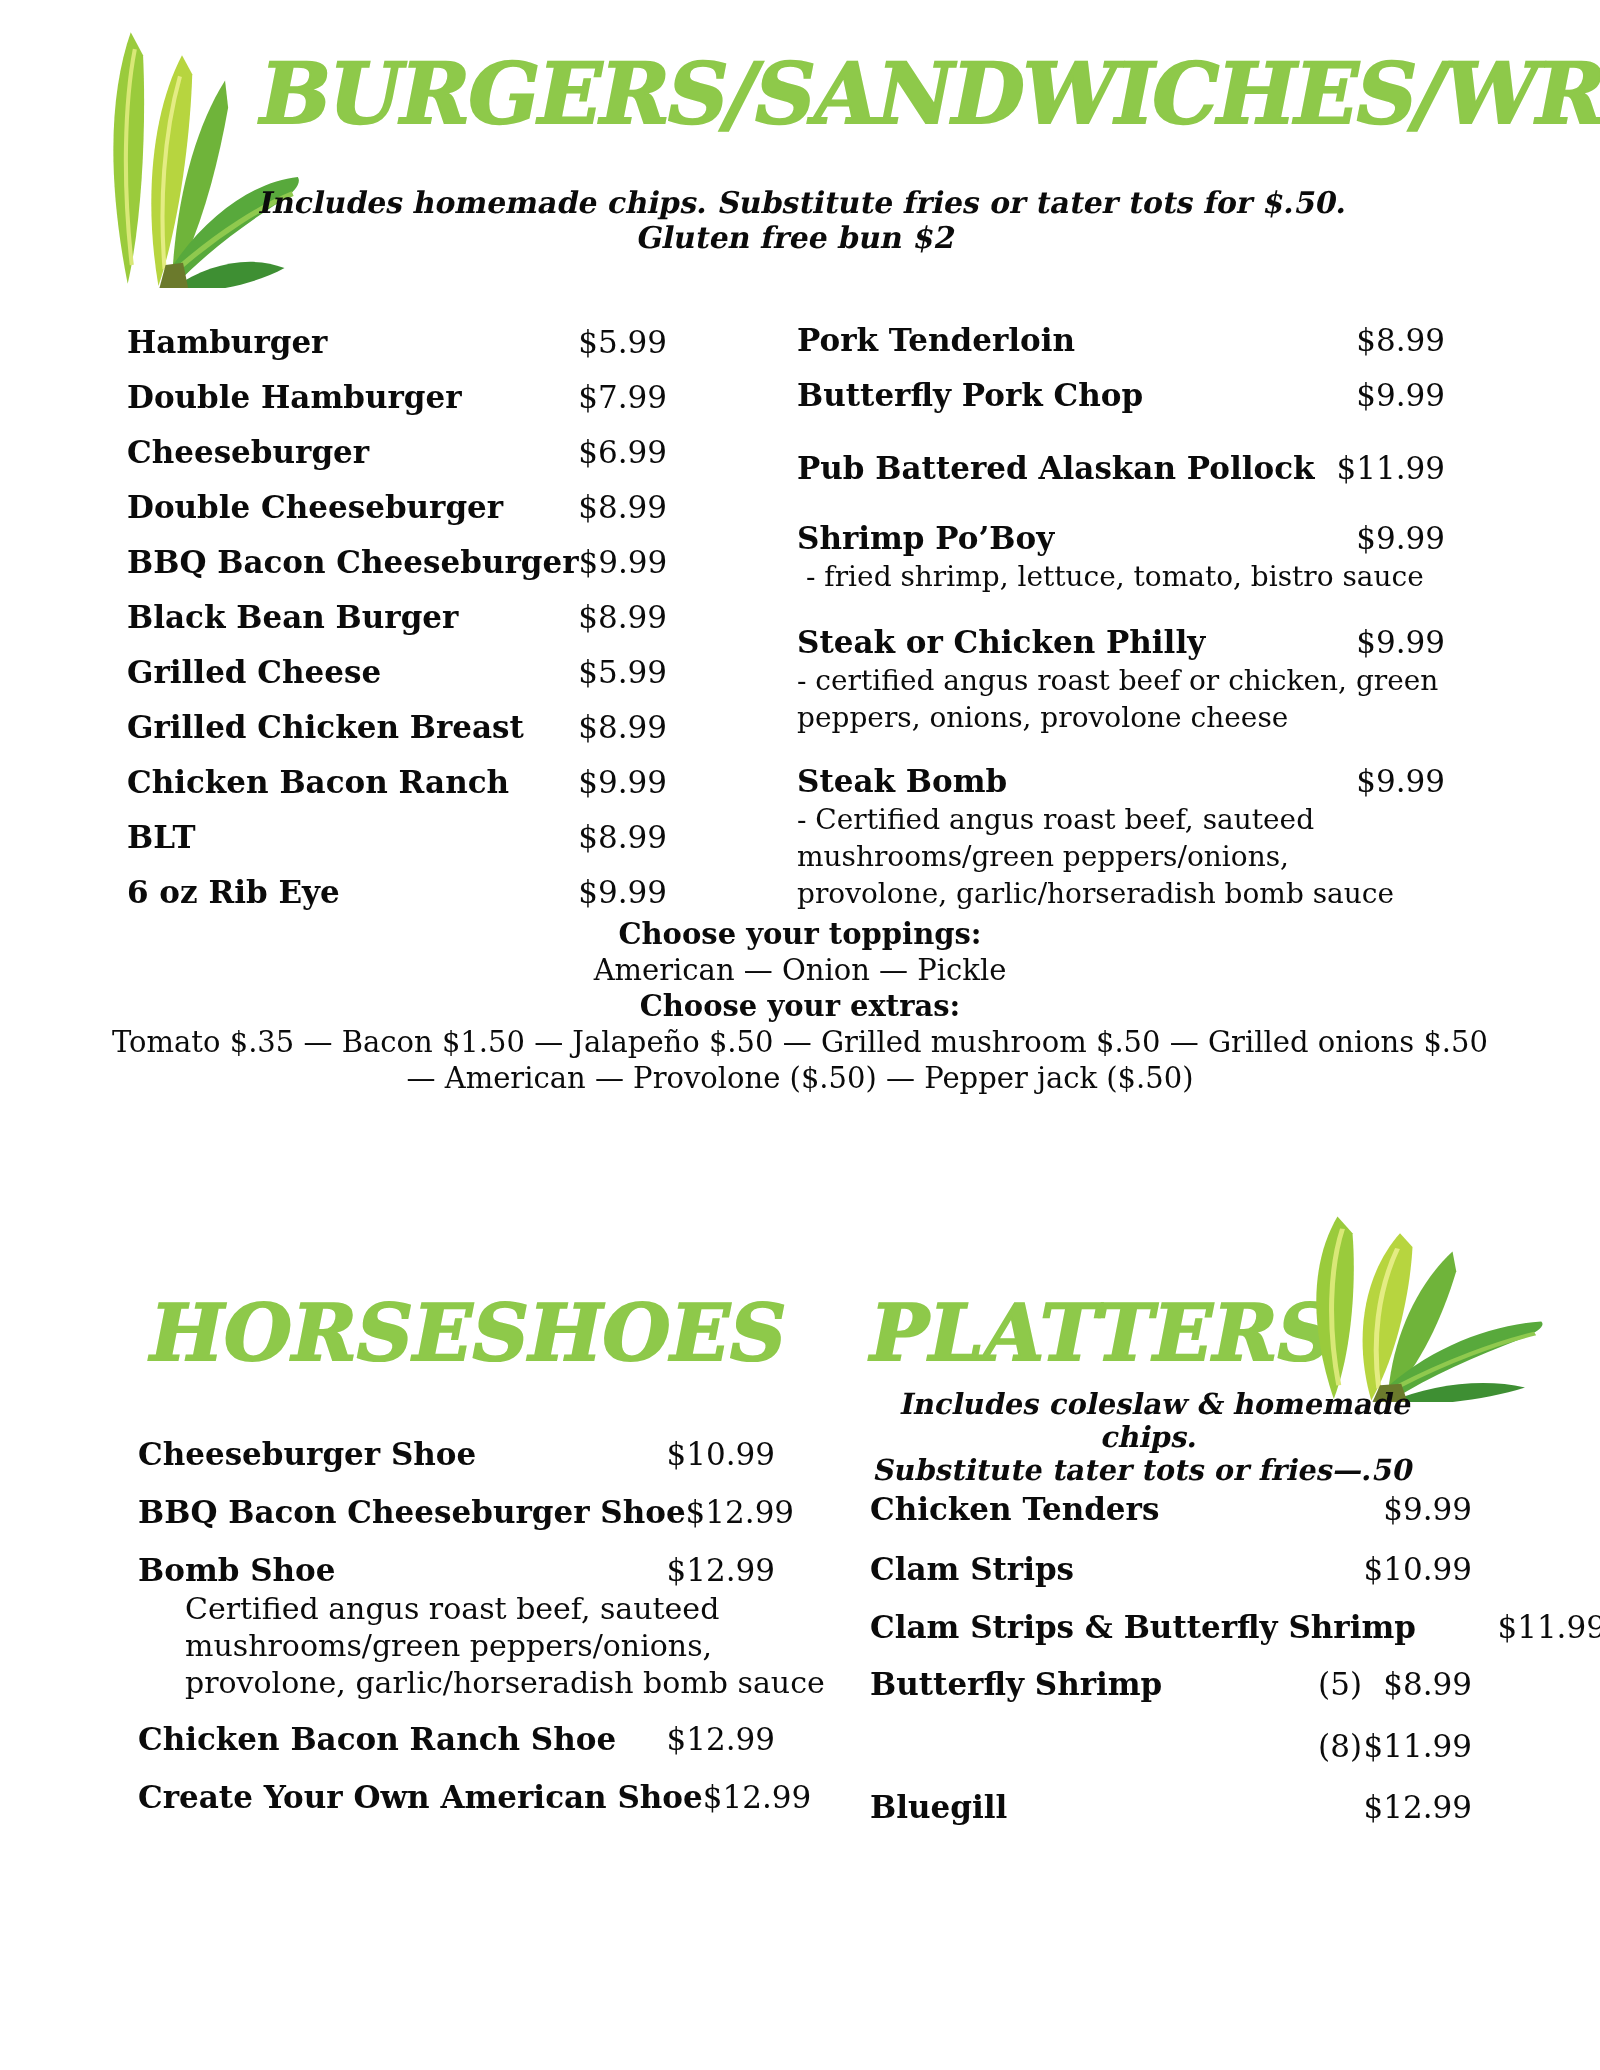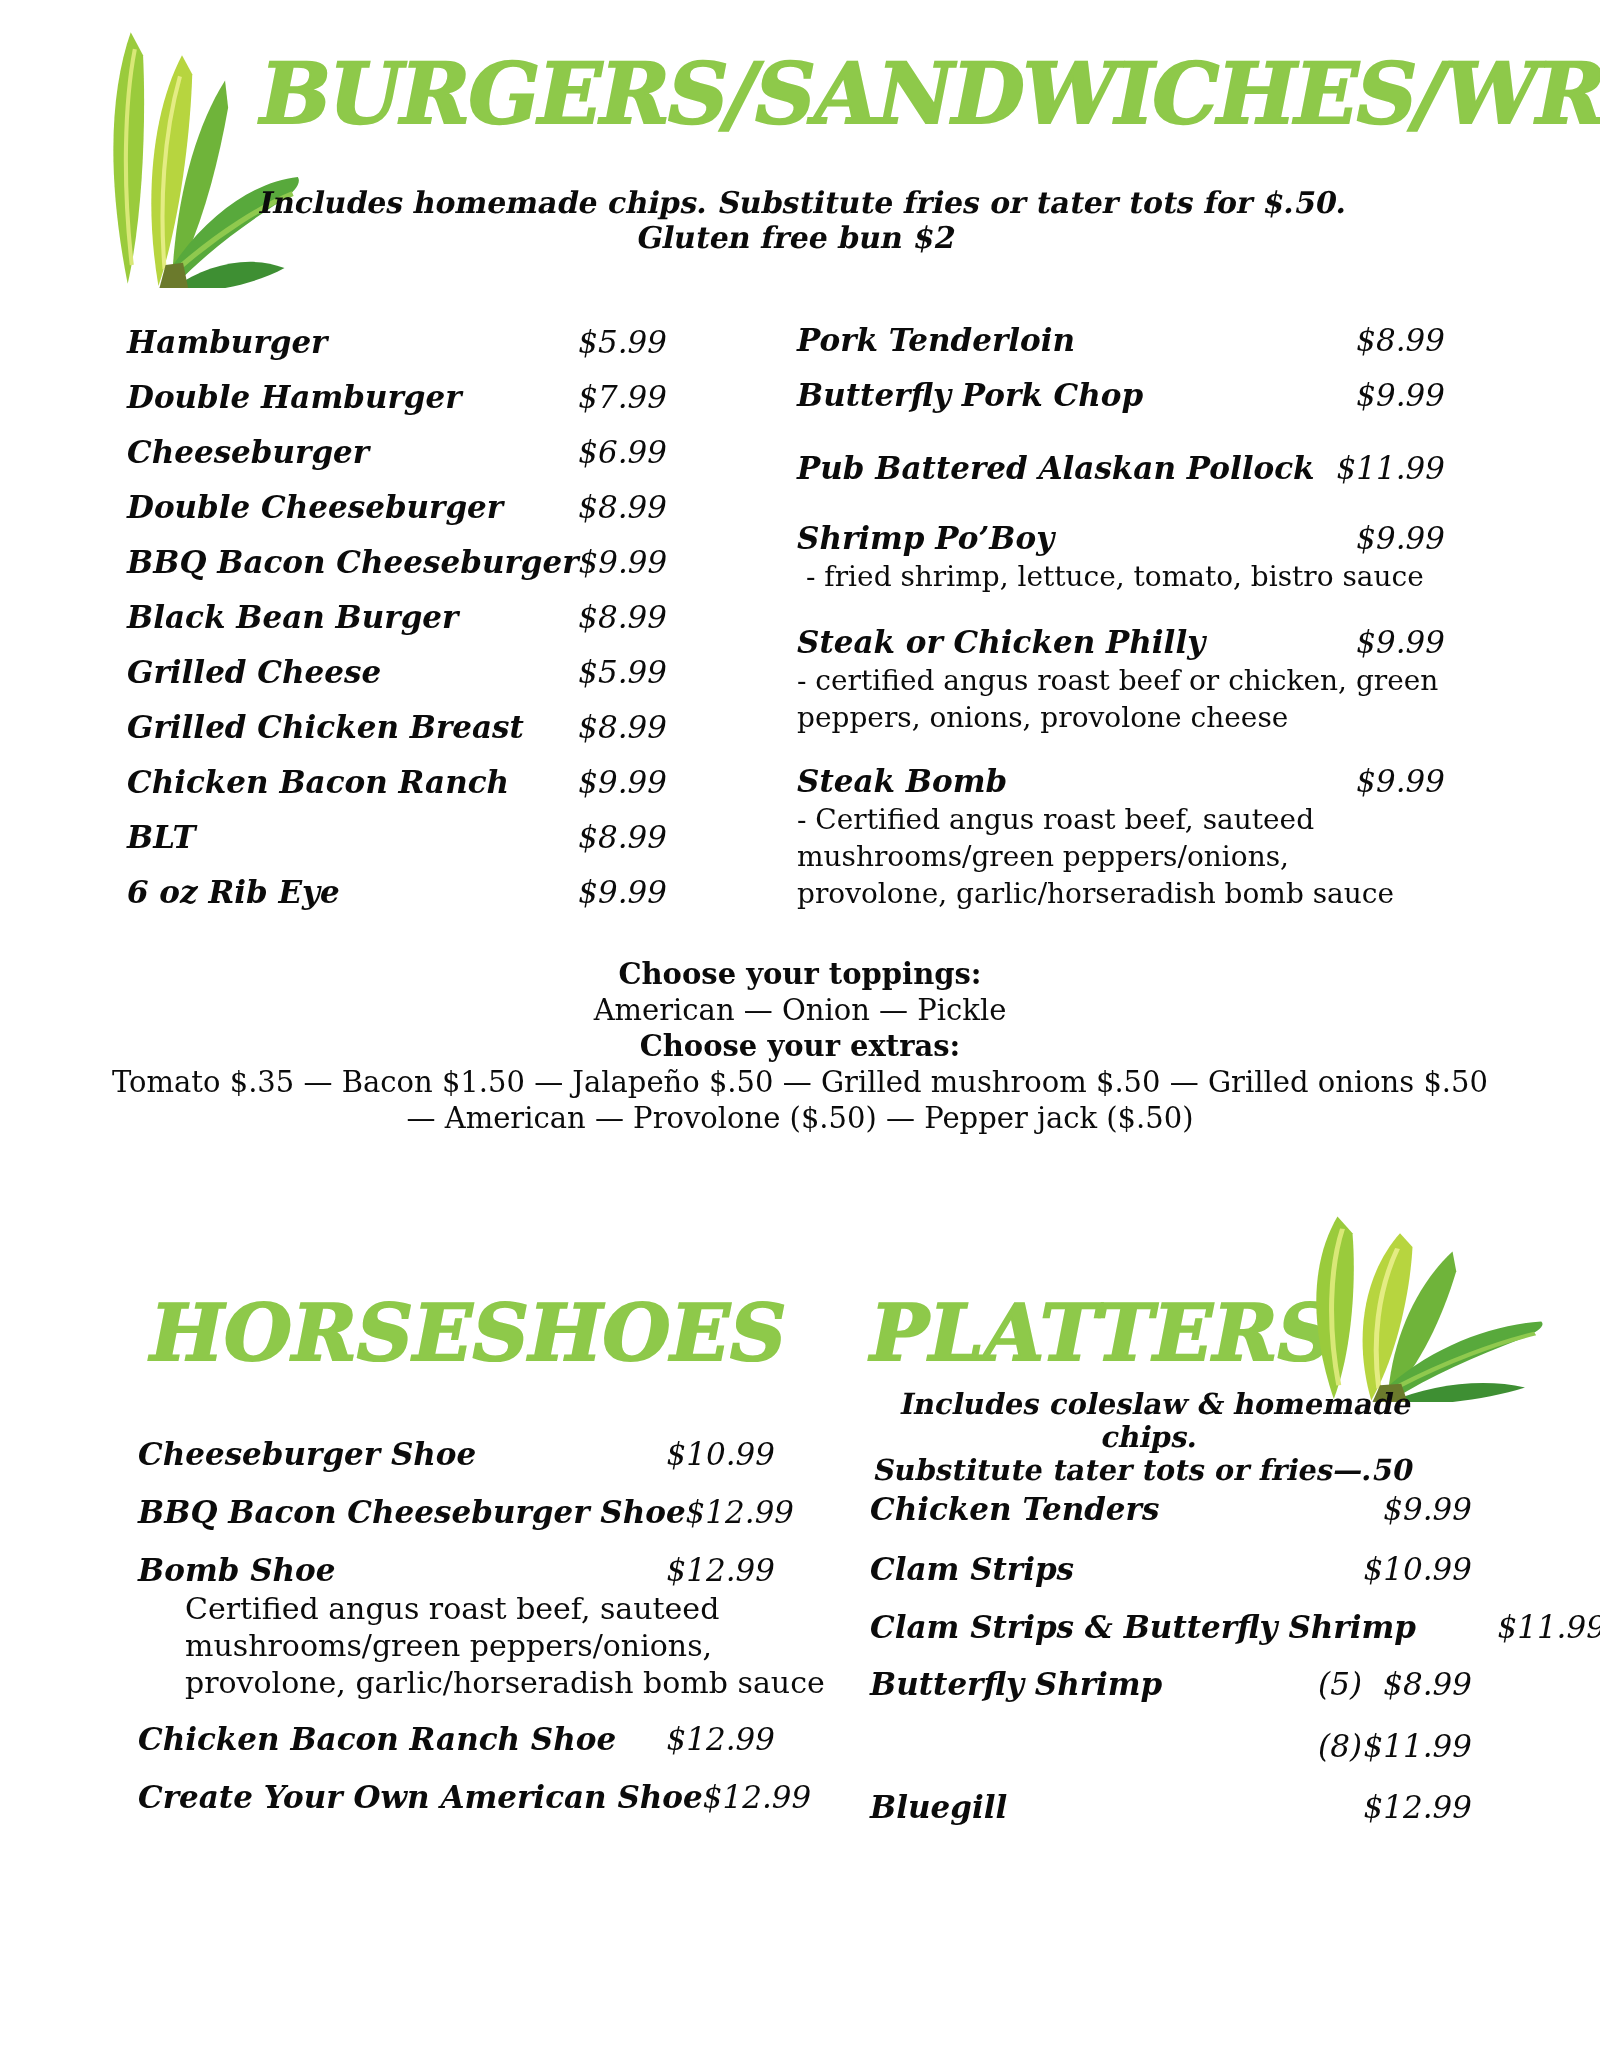--- a/index.html
+++ b/index.html
@@ -20,31 +20,31 @@
     position:absolute;left:140px;right:140px;top:185px;text-align:center;
     font-weight:bold;font-style:normal;font-size:30px;line-height:35px;transform:skewX(-11deg);
   }
   .pl-sub{
     position:absolute;left:860px;width:580px;top:1388px;text-align:center;
     font-weight:bold;font-size:29px;line-height:33px;transform:skewX(-11deg);
   }
   
   .left-col{position:absolute;left:127px;top:322px;width:540px;font-size:31px;}
   .right-col{position:absolute;left:797px;top:320px;width:648px;font-size:31px;}
-  .row{display:flex;justify-content:space-between;align-items:flex-end;line-height:40px;font-style:italic;}
+  .row{display:flex;justify-content:space-between;align-items:flex-end;line-height:40px;}
   .left-col .row{margin-top:15px;}
   .left-col .row:first-child{margin-top:0;}
   .nm{font-weight:bold;white-space:nowrap;}
   .pr{font-weight:normal;white-space:nowrap;}
   .desc{font-weight:normal;font-size:28px;line-height:37px;white-space:nowrap;}
   .pad8{padding-left:9px;}
   .m15{margin-top:15px;}.m33{margin-top:33px;}.m30{margin-top:30px;}
   .m27{margin-top:27px;}.m25{margin-top:25px;}
   
-  .toppings{position:absolute;left:0;right:0;top:956px;text-align:center;font-size:29px;line-height:36px;}
+  .toppings{position:absolute;left:0;right:0;top:916px;text-align:center;font-size:29px;line-height:36px;}
   .bold{font-weight:bold;}
   
   .hs-col{position:absolute;left:138px;top:1434px;width:637px;font-size:31px;}
   .hs-col .row{margin-top:18px;}
   .hs-col .row:first-child{margin-top:0;}
   .h-desc{margin-left:47px;font-size:30px;line-height:37px;font-weight:normal;white-space:nowrap;}
   .m28{margin-top:28px;}
   .pl-col{position:absolute;left:870px;top:1489px;width:602px;font-size:31px;}
   .pl-col .row{margin-top:20px;}
   .pl-col .row:first-child{margin-top:0;}

